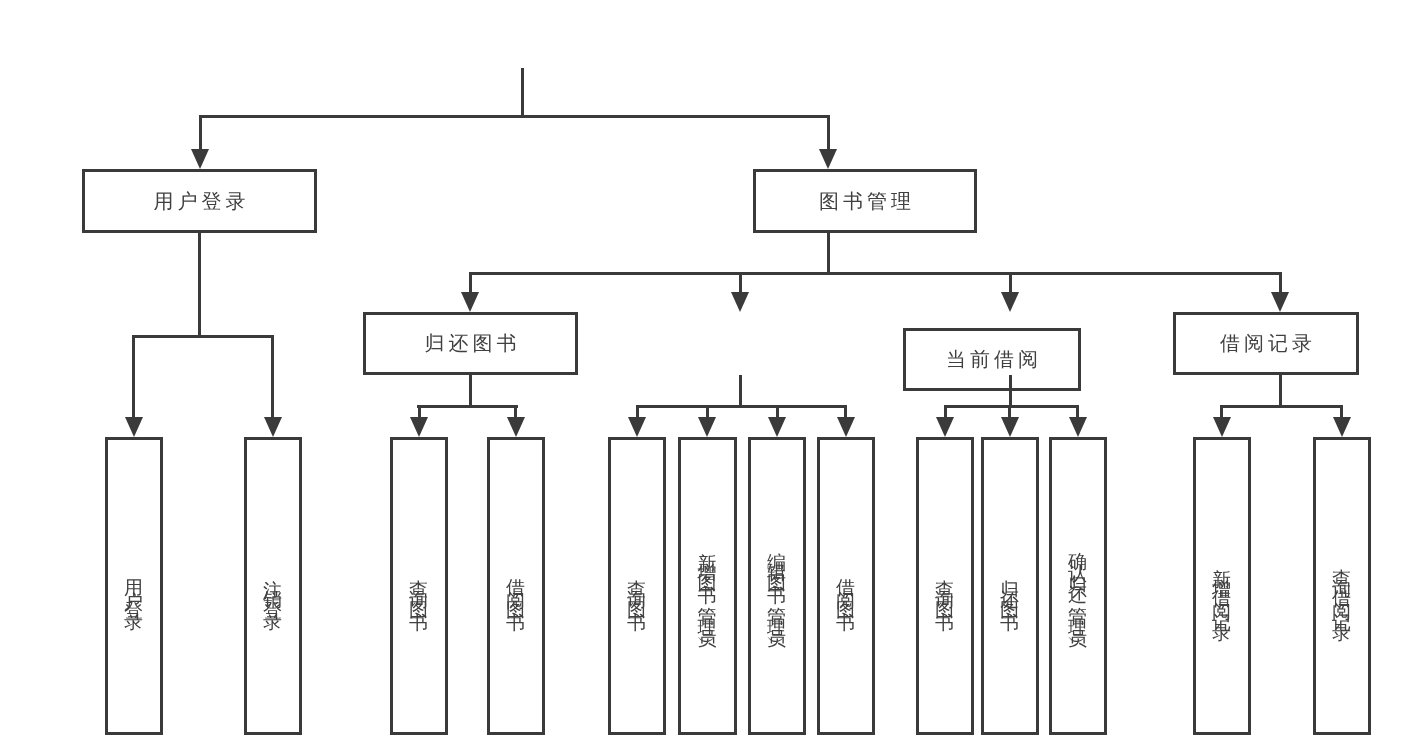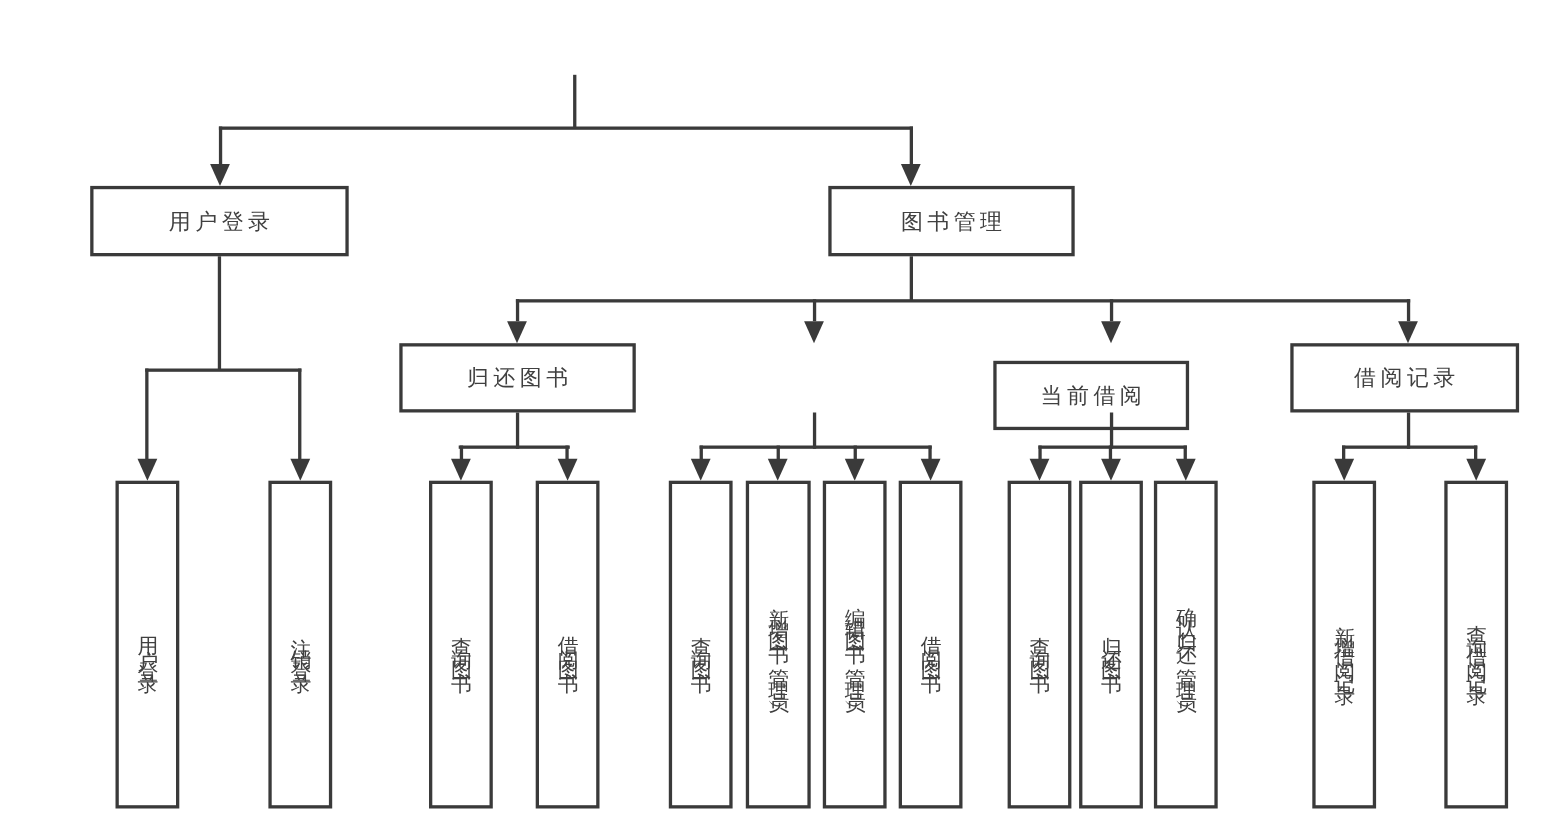--- a/index.html
+++ b/index.html
@@ -106,21 +106,21 @@
   <div class="arrow" style="left:731px;top:292px"></div>
   <div class="arrow" style="left:1001px;top:292px"></div>
   <div class="arrow" style="left:1271px;top:292px"></div>
 
   <div class="box" style="left:363px;top:312px;width:215px;height:63px">
     <span class="hlabel">归还图书</span>
   </div>
   <div class="box" style="left:903px;top:328px;width:178px;height:63px">
     <span class="hlabel">当前借阅</span>
   </div>
-  <div class="box" style="left:1173px;top:312px;width:208px;height:63px">
+  <div class="box" style="left:1173px;top:312px;width:186px;height:63px">
     <span class="hlabel">借阅记录</span>
   </div>
 
   <div class="vline" style="left:469px;top:375px;height:33px"></div>
   <div class="vline" style="left:739px;top:375px;height:33px"></div>
   <div class="vline" style="left:1009px;top:375px;height:33px"></div>
   <div class="vline" style="left:1279px;top:375px;height:33px"></div>
 
   <div class="hline" style="left:417px;top:405px;width:101px"></div>
   <div class="hline" style="left:636px;top:405px;width:211px"></div>

